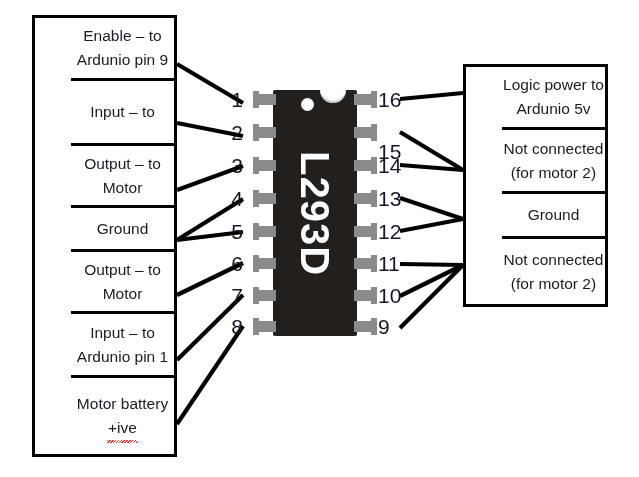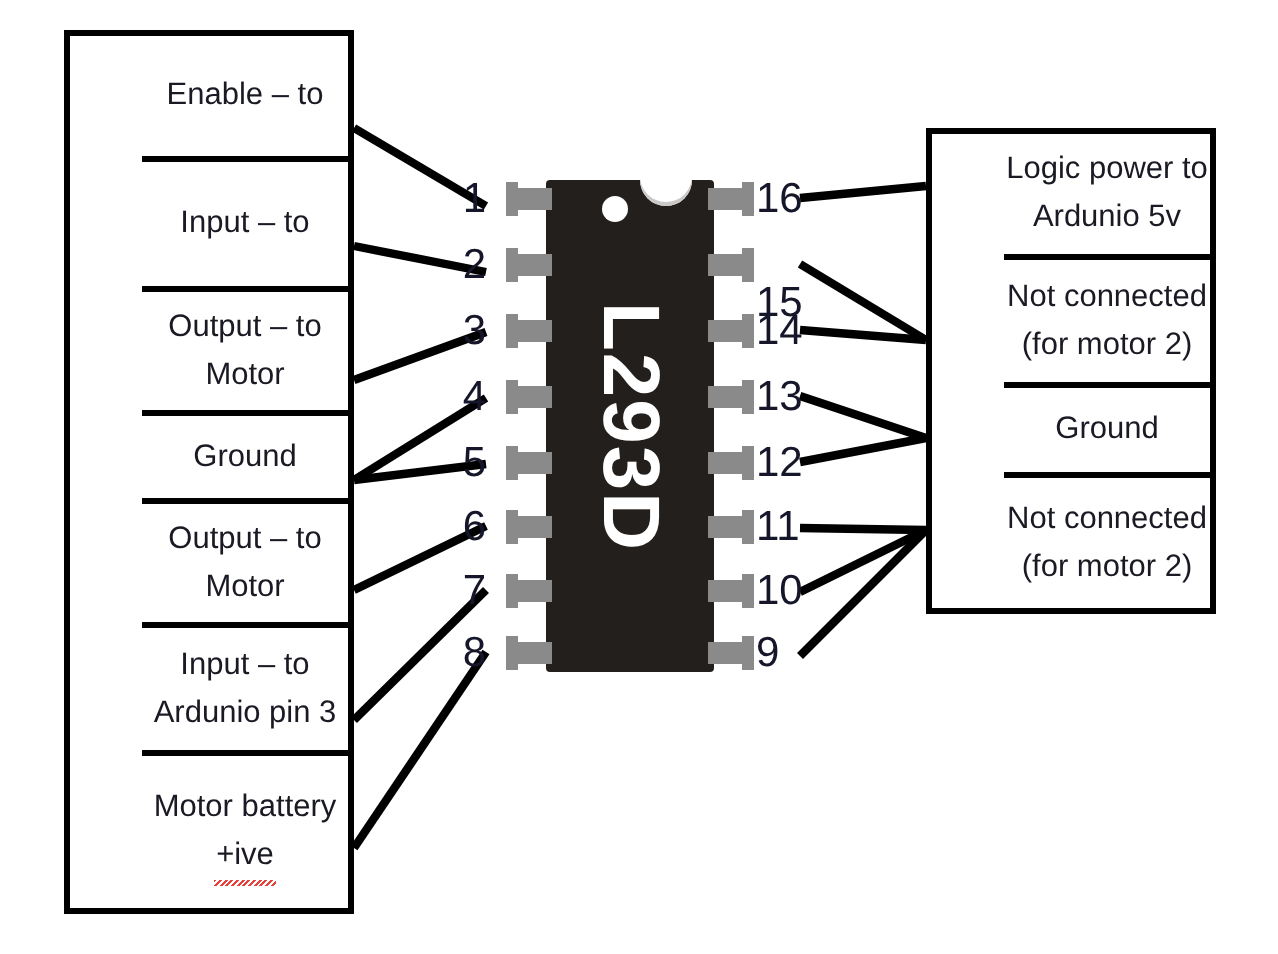--- a/index.html
+++ b/index.html
@@ -178,20 +178,21 @@
       <line x1="463" y1="265" x2="400" y2="264"></line>
       <line x1="463" y1="265" x2="400" y2="296"></line>
       <line x1="463" y1="265" x2="400" y2="328"></line>
     </g>
   </svg>
 
   <div class="box-stack" id="left-stack" style="left:32px; top:15px; width:145px; height:442px;">
 
     <div class="label-box" style="height:63px;">
       <span class="ln">Enable – to</span>
+      <span class="ln">Ardunio pin 9</span>
     </div>
 
     <div class="label-box" style="height:65px;">
       <span class="ln">Input – to</span>
     </div>
 
     <div class="label-box" style="height:62px;">
       <span class="ln">Output – to</span>
       <span class="ln">Motor</span>
     </div>
@@ -200,21 +201,21 @@
       <span class="ln">Ground</span>
     </div>
 
     <div class="label-box" style="height:62px;">
       <span class="ln">Output – to</span>
       <span class="ln">Motor</span>
     </div>
 
     <div class="label-box" style="height:64px;">
       <span class="ln">Input – to</span>
-      <span class="ln">Ardunio pin 3</span>
+      <span class="ln">Ardunio pin 1</span>
     </div>
 
     <div class="label-box" style="height:76px;text-align:center;">
       <span class="ln">Motor battery</span>
       <span class="ln squiggle">+ive</span>
     </div>
   </div>
 
   <div class="box-stack" id="right-stack" style="left:463px; top:64px; width:145px; height:243px;">
 

